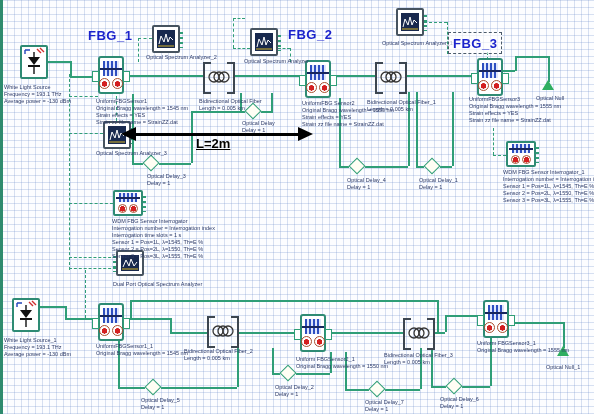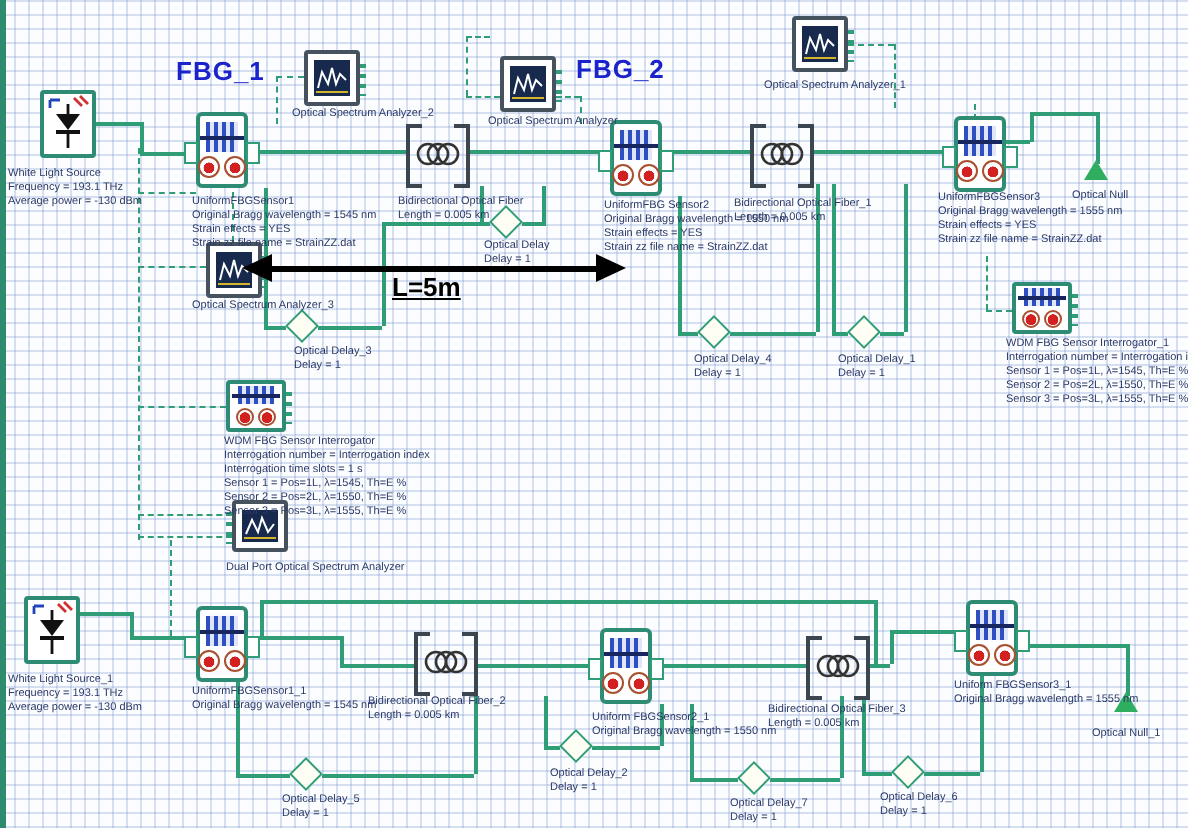--- a/index.html
+++ b/index.html
@@ -409,22 +409,23 @@
   <div class="lbl" style="left:384px;top:352px">Bidirectional Optical Fiber_3
 Length = 0.005 km</div>
   <div class="lbl" style="left:440px;top:396px">Optical Delay_6
 Delay = 1</div>
   <div class="lbl" style="left:477px;top:340px">Uniform FBGSensor3_1
 Original Bragg wavelength = 1555 nm</div>
   <div class="lbl" style="left:546px;top:364px">Optical Null_1</div>
 
   <div class="fbg-title" style="left:88px;top:28px">FBG_1</div>
   <div class="fbg-title" style="left:288px;top:27px">FBG_2</div>
+  <div class="sel-box" style="left:448px;top:32px"><span class="fbg-title" style="position:static">FBG_3</span></div>
 
   <div class="arrow-shaft" style="left:134px;top:133px;width:166px"></div>
   <div class="ah ah-l" style="left:121px;top:127px"></div>
   <div class="ah ah-r" style="left:298px;top:127px"></div>
-  <div class="dist-label" style="left:196px;top:136px">L=5m</div>
+  <div class="dist-label" style="left:196px;top:136px">L=2m</div>
 
   <div class="edge-left"></div>
   <div class="edge-right"></div>
   <div class="edge-bottom"></div>
 </div>
 
 </body></html>

